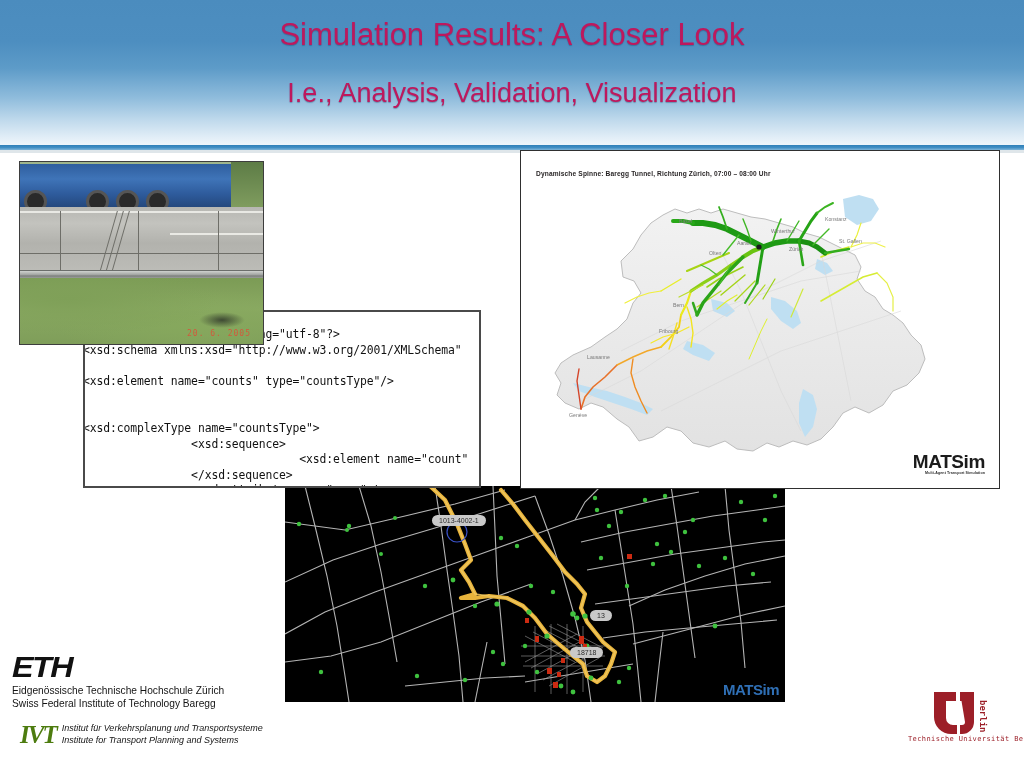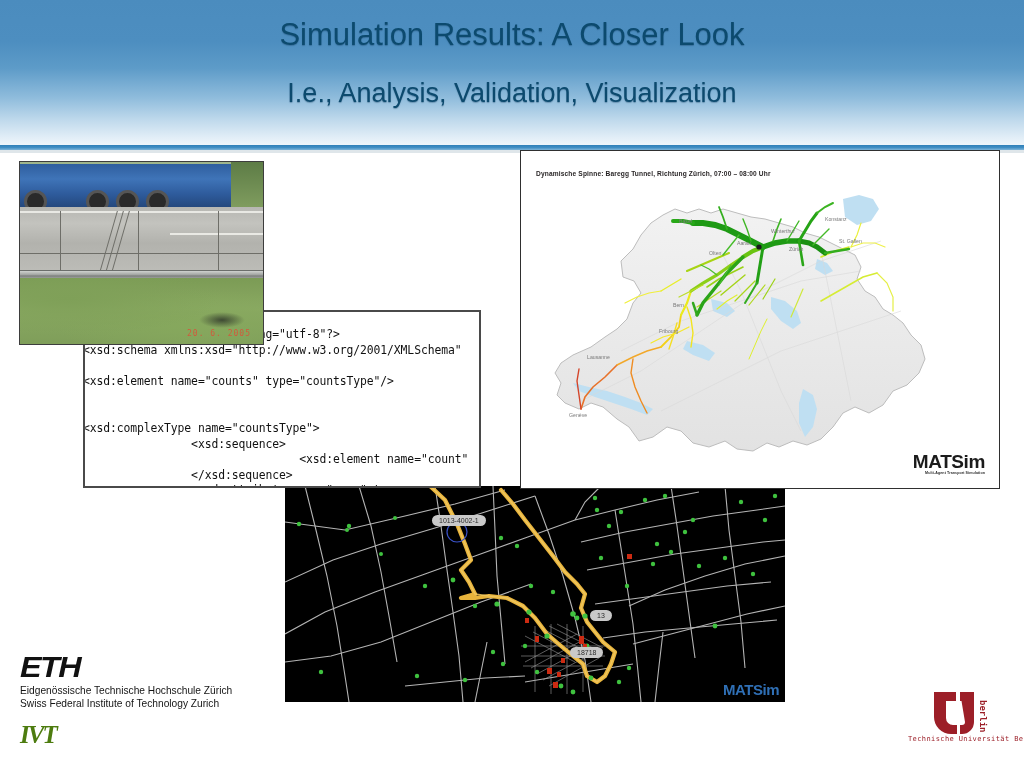--- a/index.html
+++ b/index.html
@@ -20,21 +20,21 @@
   #header-rule-dark{
     position:absolute;left:0;top:145px;width:1024px;height:5px;
     background:linear-gradient(to bottom,#2f7fb8 0%, #3f8ec4 50%, #7fb4d8 100%);
   }
   #header-rule-light{
     position:absolute;left:0;top:150px;width:1024px;height:3px;
     background:#dfe6ea;
   }
   .slide-title{
     position:absolute;width:1024px;text-align:center;
-    color:#0c4a6e;font-weight:400;
+    color:#be185d;font-weight:400;
     font-family:"Liberation Sans", sans-serif;
     letter-spacing:0px;
     text-shadow:0 1px 1px rgba(20,60,95,.35);
     white-space:nowrap;
   }
   #title-line1{top:17px;font-size:31px;}
   #title-line2{top:78px;font-size:27px;}
 
   
   #photo-detector{
@@ -130,21 +130,21 @@
     text-shadow:0 0 4px rgba(0,0,0,.8);
   }
   .net-label{
     position:absolute;background:#c9c9c9;color:#2b2b2b;
     font-family:"Liberation Sans", sans-serif;font-size:7px;
     padding:1px 7px;border-radius:7px;white-space:nowrap;
     line-height:9px;
   }
 
   
-  #eth-logo{position:absolute;left:20px;top:652px;z-index:7;}
+  #eth-logo{position:absolute;left:12px;top:652px;z-index:7;}
   #eth-mark{
     font-family:"Liberation Sans", sans-serif;
     font-size:30px;font-weight:700;font-style:italic;color:#111111;
     letter-spacing:-1.5px;line-height:30px;
     transform:scaleX(1.08);transform-origin:left center;
   }
   .eth-line{
     font-family:"Liberation Sans", sans-serif;
     font-size:10.2px;color:#141414;line-height:13px;white-space:nowrap;
   }
@@ -469,25 +469,29 @@
   </svg>
   <div class="net-label" style="left:147px;top:29px;">1013-4002-1</div>
   <div class="net-label" style="left:305px;top:124px;">13</div>
   <div class="net-label" style="left:285px;top:161px;">18718</div>
   <div id="net-logo">MATSim</div>
 </div>
 
 <div id="eth-logo">
   <div id="eth-mark">ETH</div>
   <div class="eth-line" style="margin-top:2px;">Eidgenössische Technische Hochschule Zürich</div>
-  <div class="eth-line">Swiss Federal Institute of Technology Zurich</div>
+  <div class="eth-line">Swiss Federal Institute of Technology Baregg</div>
 </div>
 
 <div id="ivt-logo">
   <div id="ivt-mark">IVT</div>
+  <div style="margin-left:6px;">
+    <div class="ivt-line">Institut für Verkehrsplanung und Transportsysteme</div>
+    <div class="ivt-line">Institute for Transport Planning and Systems</div>
+  </div>
 </div>
 
 <div id="tu-logo">
   <div id="tu-mark">
     <svg viewBox="0 0 104 48" width="104" height="48">
       <g fill="#9c1f28">
         <path d="M26,6 h12 v26 a7,7 0 0 0 7,7 h4 v9 h-6 a17,17 0 0 1 -17,-17 z"></path>
         <path d="M26,6 h22 v9 h-22 z"></path>
         <path d="M52,6 h14 v30 a12,12 0 0 1 -12,12 h-2 v-9 h2 a3,3 0 0 0 3,-3 z"></path>
         <rect x="52" y="6" width="14" height="9"></rect>

